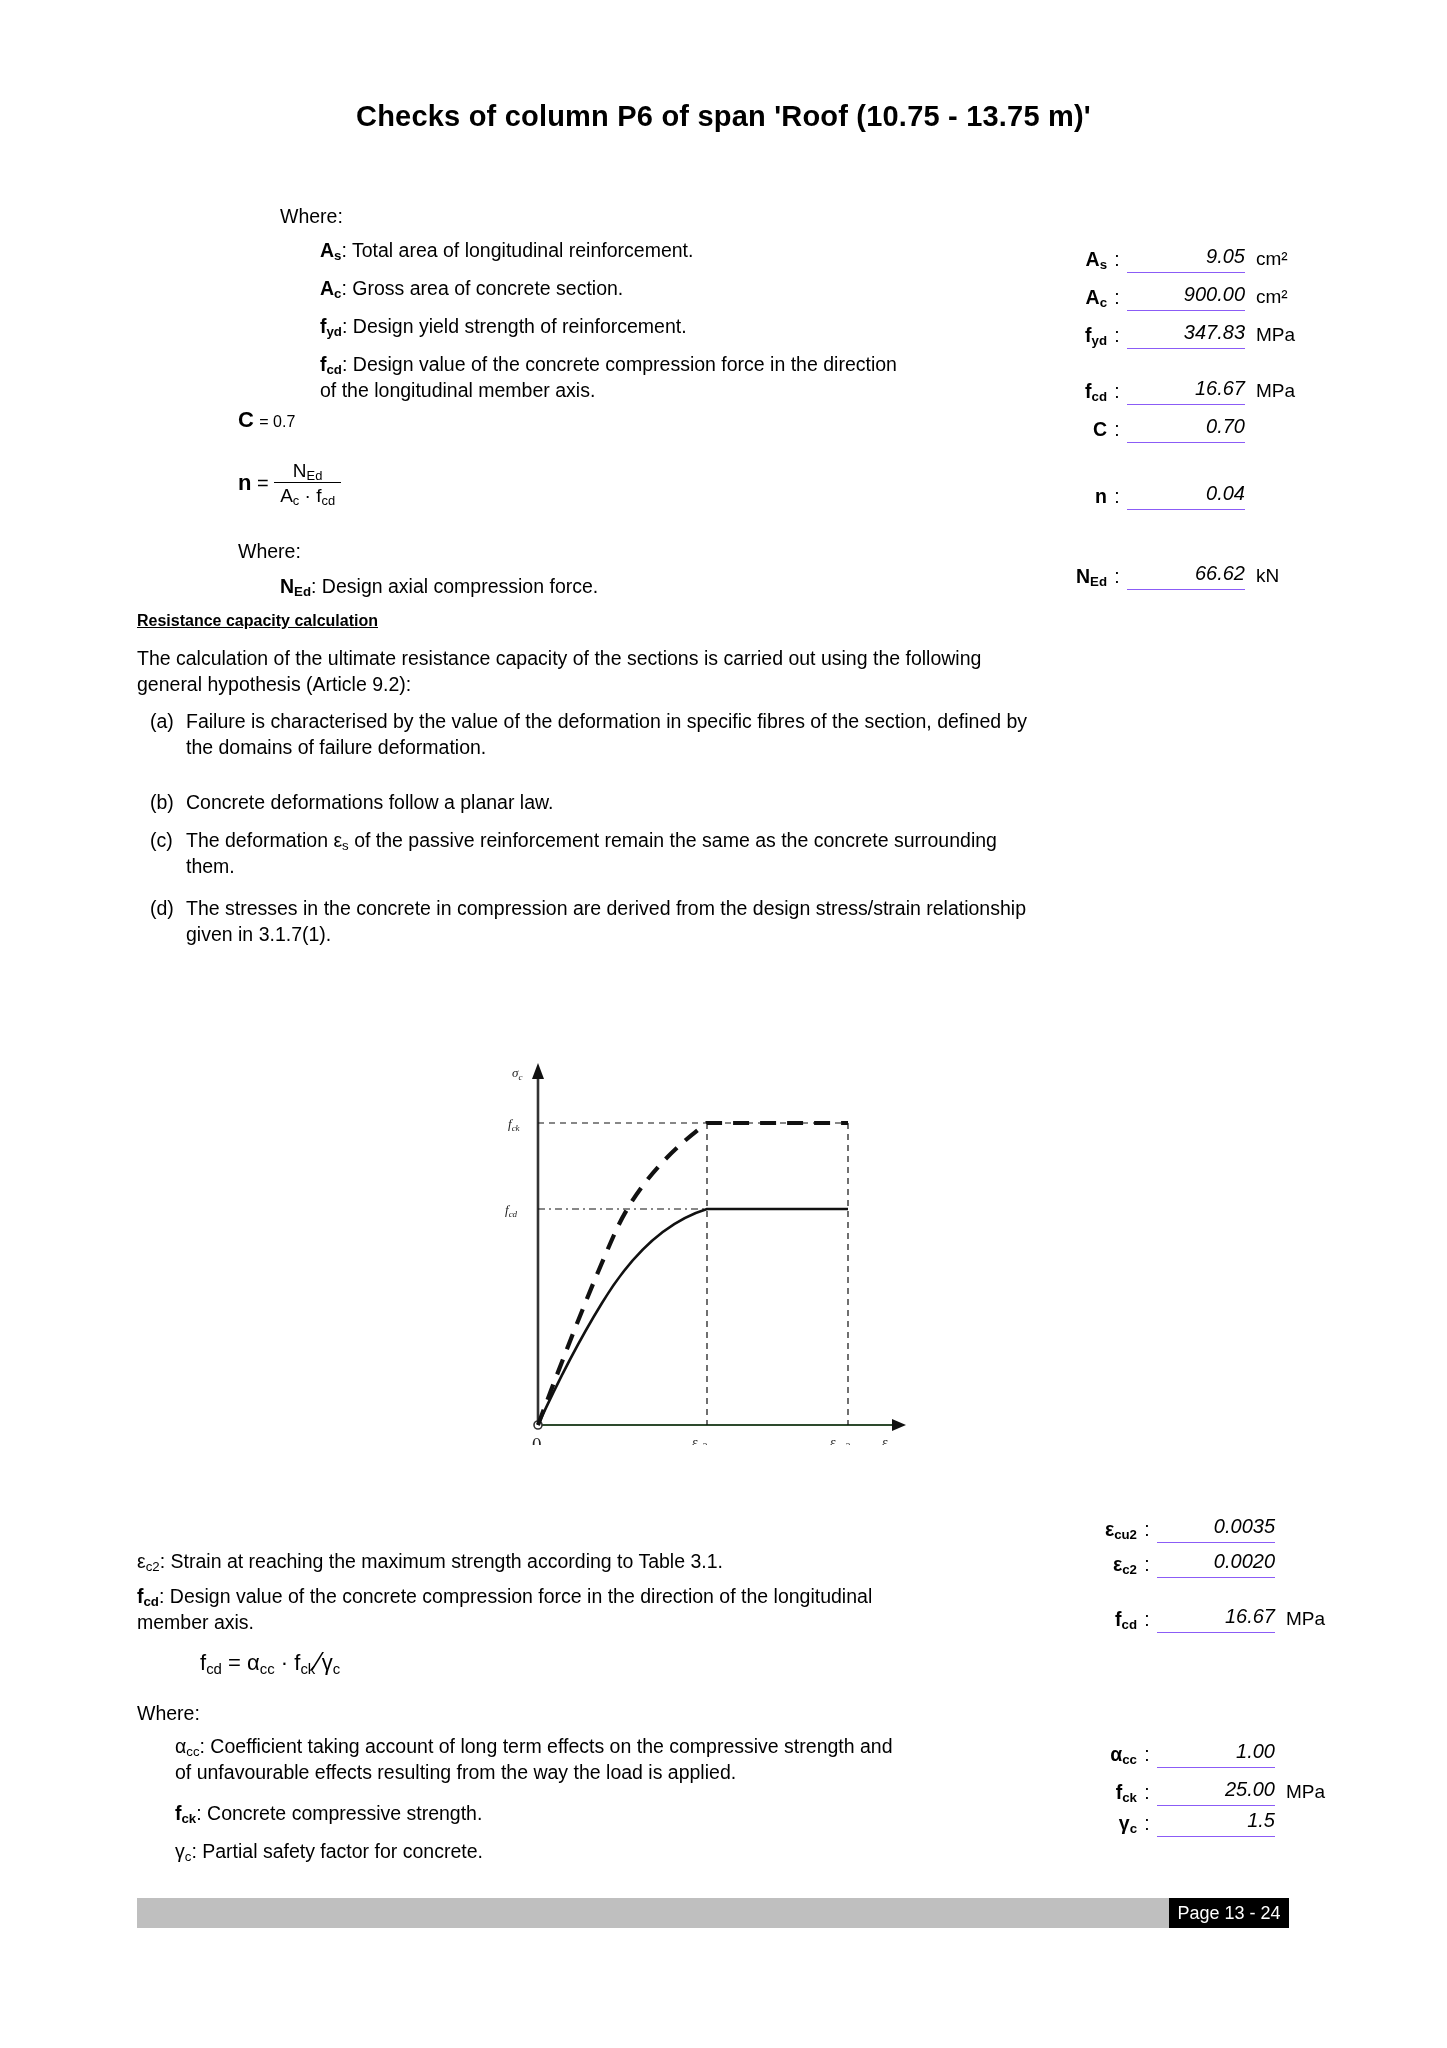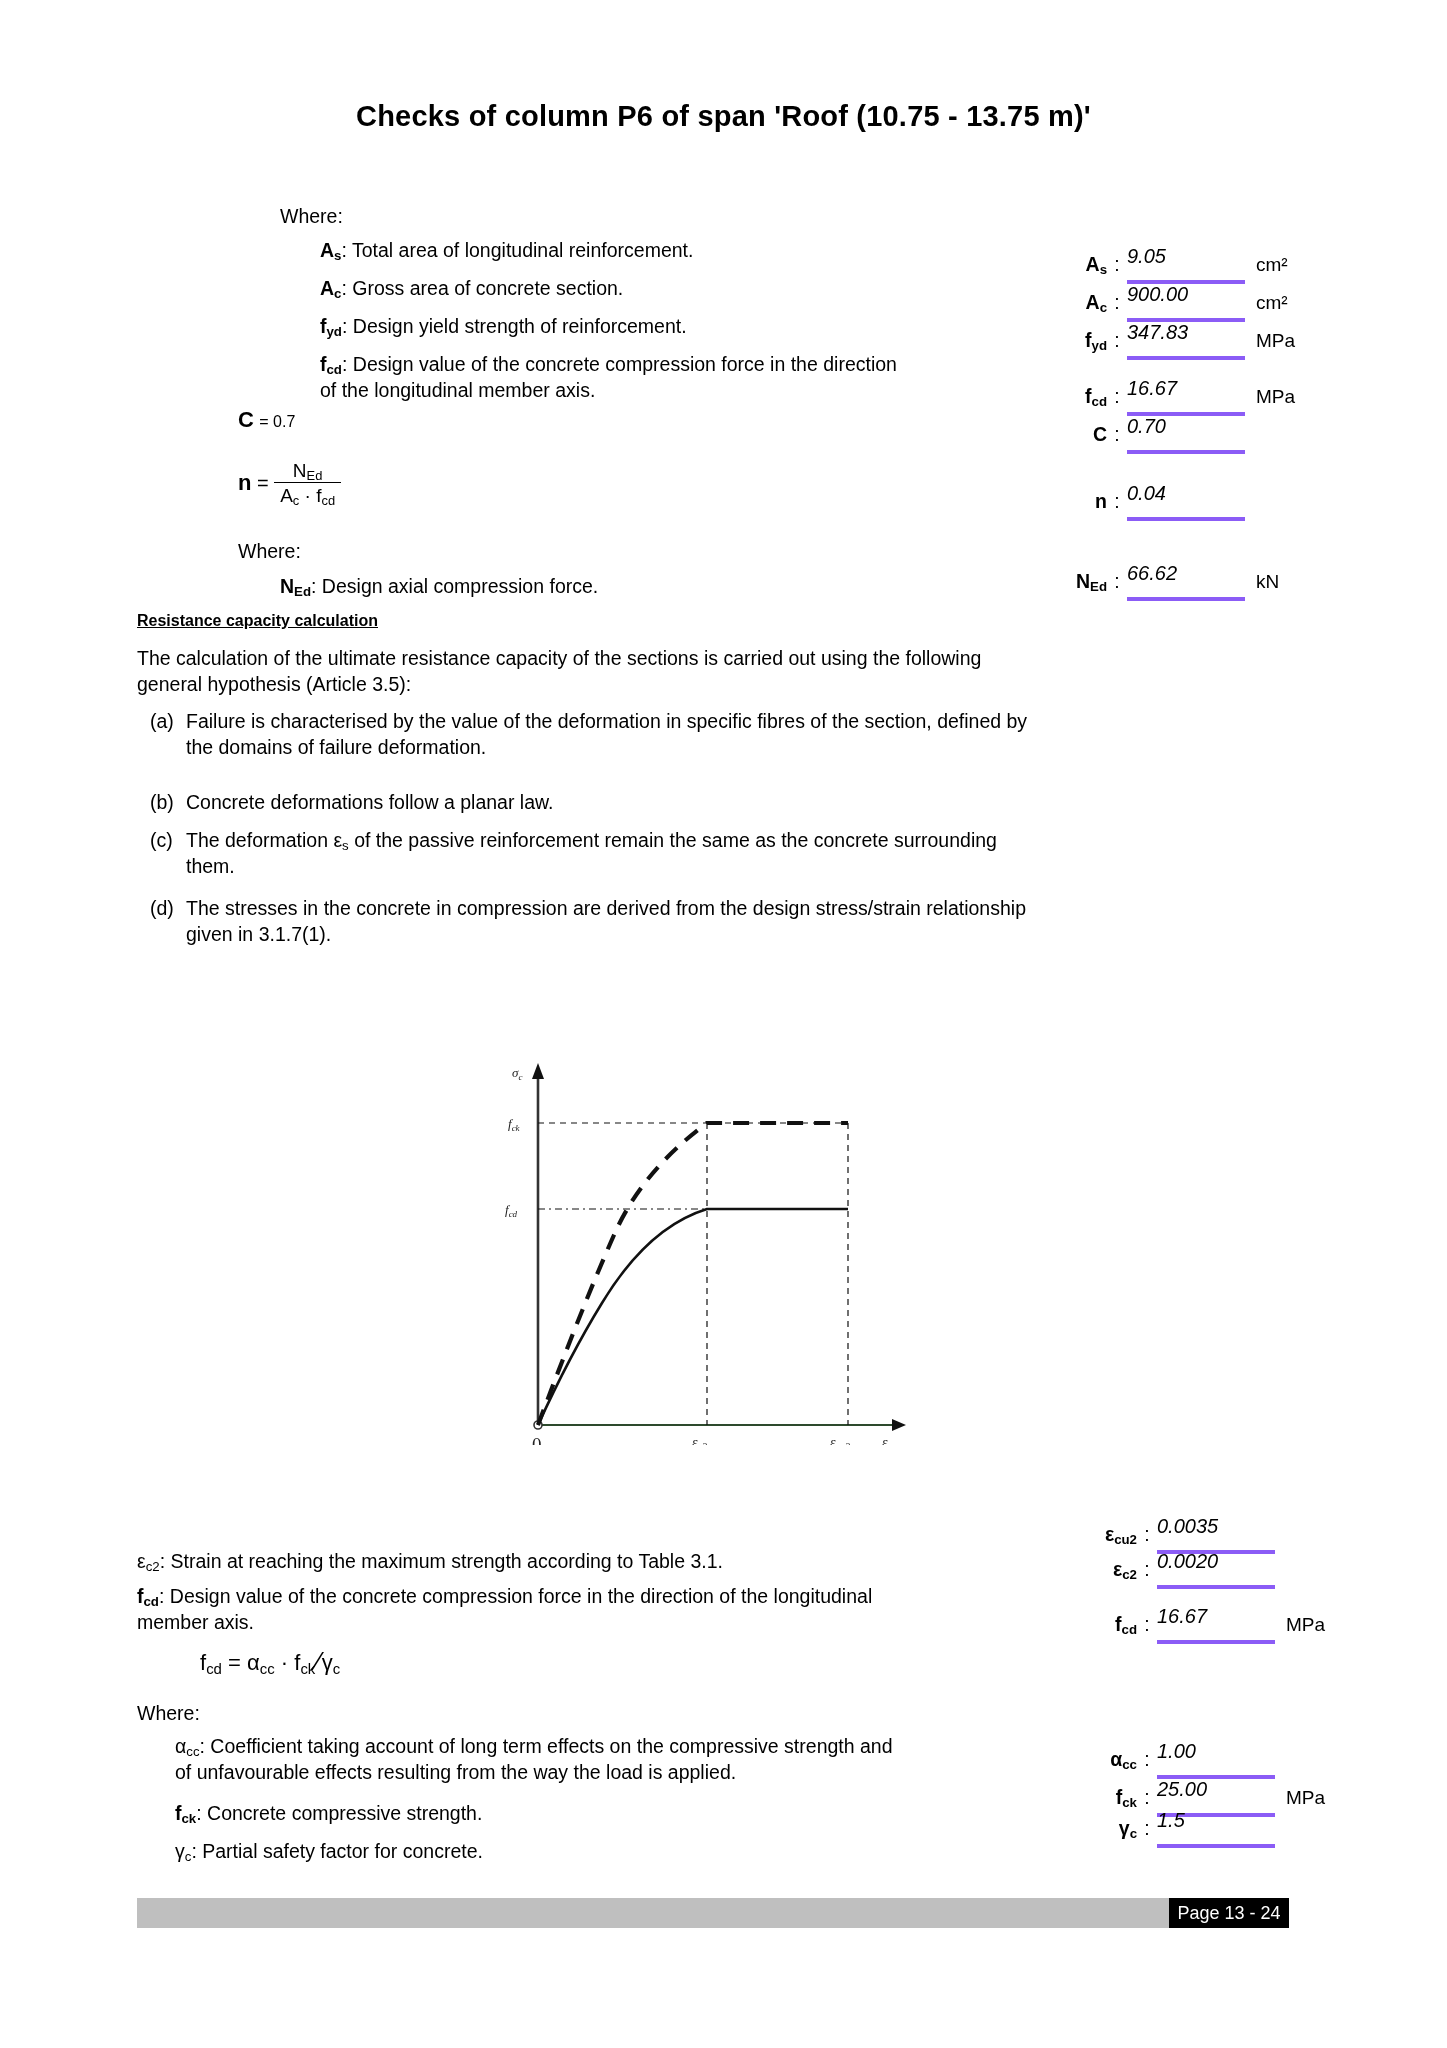--- a/index.html
+++ b/index.html
@@ -47,25 +47,25 @@
   }
   .vsym {
     width: 52px;
     text-align: right;
     font-weight: bold;
     font-size: 19.5px;
   }
   .vcolon { width: 20px; text-align: center; }
   .vbox {
     width: 118px;
-    border-bottom: 4px solid #8b5cf6;
-    text-align: left;
+    border-bottom: 1px solid #8b5cf6;
+    text-align: right;
     font-style: italic;
     font-size: 20px;
-    padding-bottom: 12px;
+    padding-bottom: 4px;
   }
   .vunit {
     padding-left: 11px;
     font-size: 19px;
     font-style: normal;
   }
 
   
   .frac {
     display: inline-flex;
@@ -198,21 +198,21 @@
 
   <div class="vrow" style="left:1055px; top:562px;">
     <span class="vsym">N<sub>Ed</sub></span>
     <span class="vcolon">:</span>
     <span class="vbox">66.62</span>
     <span class="vunit">kN</span>
   </div>
 
   <div class="blk b" style="left:137px; top:608px; font-size:16px;text-decoration:underline;">Resistance capacity calculation</div>
 
-  <div class="blk" style="left:137px; top:645px; width:885px;">The calculation of the ultimate resistance capacity of the sections is carried out using the following general hypothesis (Article 3.5):</div>
+  <div class="blk" style="left:137px; top:645px; width:885px;">The calculation of the ultimate resistance capacity of the sections is carried out using the following general hypothesis (Article 9.2):</div>
 
   <div class="li" style="left:150px; top:708px; width:880px;">
     <span class="mk">(a)</span>
     <span class="tx">Failure is characterised by the value of the deformation in specific fibres of the section, defined by the domains of failure deformation.</span>
   </div>
 
   <div class="li" style="left:150px; top:789px; width:880px;">
     <span class="mk">(b)</span>
     <span class="tx">Concrete deformations follow a planar law.</span>
   </div>

